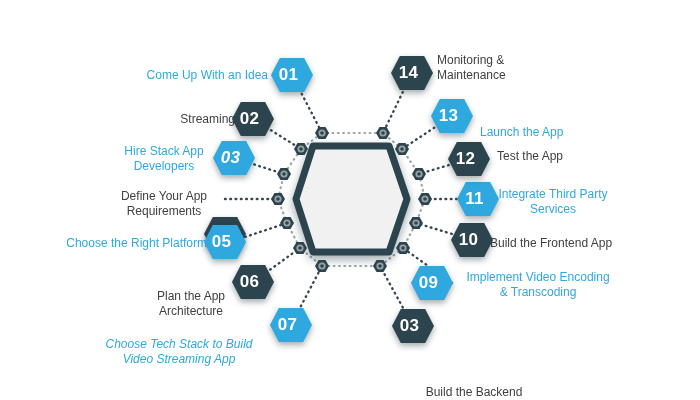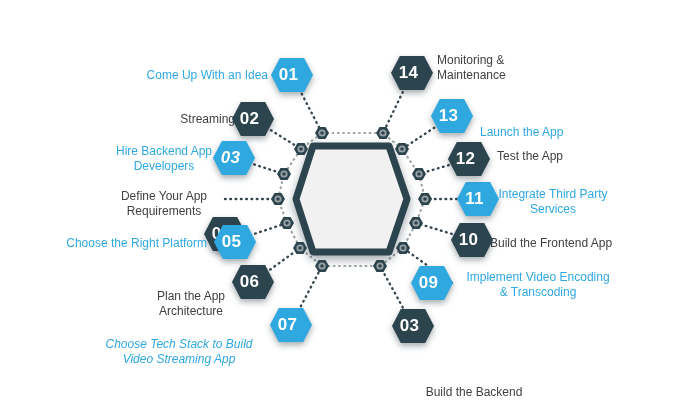--- a/index.html
+++ b/index.html
@@ -36,21 +36,21 @@
   .step-label{
     position:absolute;font-size:12px;line-height:14.5px;white-space:pre-line;color:var(--label);
   }
   .blue .step-label{color:var(--blue);}
   .al{text-align:left;} .ar{text-align:right;} .ac{text-align:center;}
   
   .s1  .badge{left:271px;top:58px;}  .s1  .step-label{left:108px;top:68px;width:160px;}
   .s2  .badge{left:232px;top:102px;} .s2  .step-label{left:95px;top:112px;width:140px;}
   .s3  .badge{left:213px;top:141px;font-style:italic;} .s3  .step-label{left:104px;top:144px;width:120px;}
   .s4  .badge{left:204px;top:182px;margin-top:35px;} .s4  .step-label{left:104px;top:189px;width:120px;}
-  .s5  .badge{left:214px;top:225px;} .s5  .step-label{left:47px;top:236px;width:160px;}
+  .s5  .badge{left:204px;top:225px;} .s5  .step-label{left:47px;top:236px;width:160px;}
   .s6  .badge{left:232px;top:265px;} .s6  .step-label{left:131px;top:289px;width:120px;}
   .s7  .badge{left:270px;top:308px;} .s7  .step-label{left:84px;top:337px;width:190px;font-style:italic;}
   .s8  .badge{left:392px;top:309px;} .s8  .step-label{left:414px;top:337px;width:120px;margin-top:48px;}
   .s9  .badge{left:411px;top:266px;} .s9  .step-label{left:457px;top:270px;width:162px;}
   .s10 .badge{left:451px;top:223px;} .s10 .step-label{left:490px;top:236px;width:160px;}
   .s11 .badge{left:457px;top:182px;} .s11 .step-label{left:473px;top:187px;width:160px;}
   .s12 .badge{left:448px;top:142px;} .s12 .step-label{left:497px;top:149px;width:130px;}
   .s13 .badge{left:431px;top:99px;}  .s13 .step-label{left:480px;top:109px;width:130px;margin-top:16px;}
   .s14 .badge{left:391px;top:56px;}  .s14 .step-label{left:437px;top:53px;width:130px;}
 </style>
@@ -114,21 +114,21 @@
         <span class="badge-hex">01</span>
       </div>
   </div>
   <div class="step s2 dark">
     <div class="step-label ar">Streaming</div>
     <div class="badge">
         <span class="badge-hex">02</span>
       </div>
   </div>
   <div class="step s3 blue">
-    <div class="step-label ac">Hire Backend App
+    <div class="step-label ac">Hire Stack App
 Developers</div>
     <div class="badge">
         <span class="badge-hex">03</span>
       </div>
   </div>
   <div class="step s4 dark">
     <div class="step-label ac">Define Your App
 Requirements</div>
     <div class="badge">
         <span class="badge-hex">04</span>

